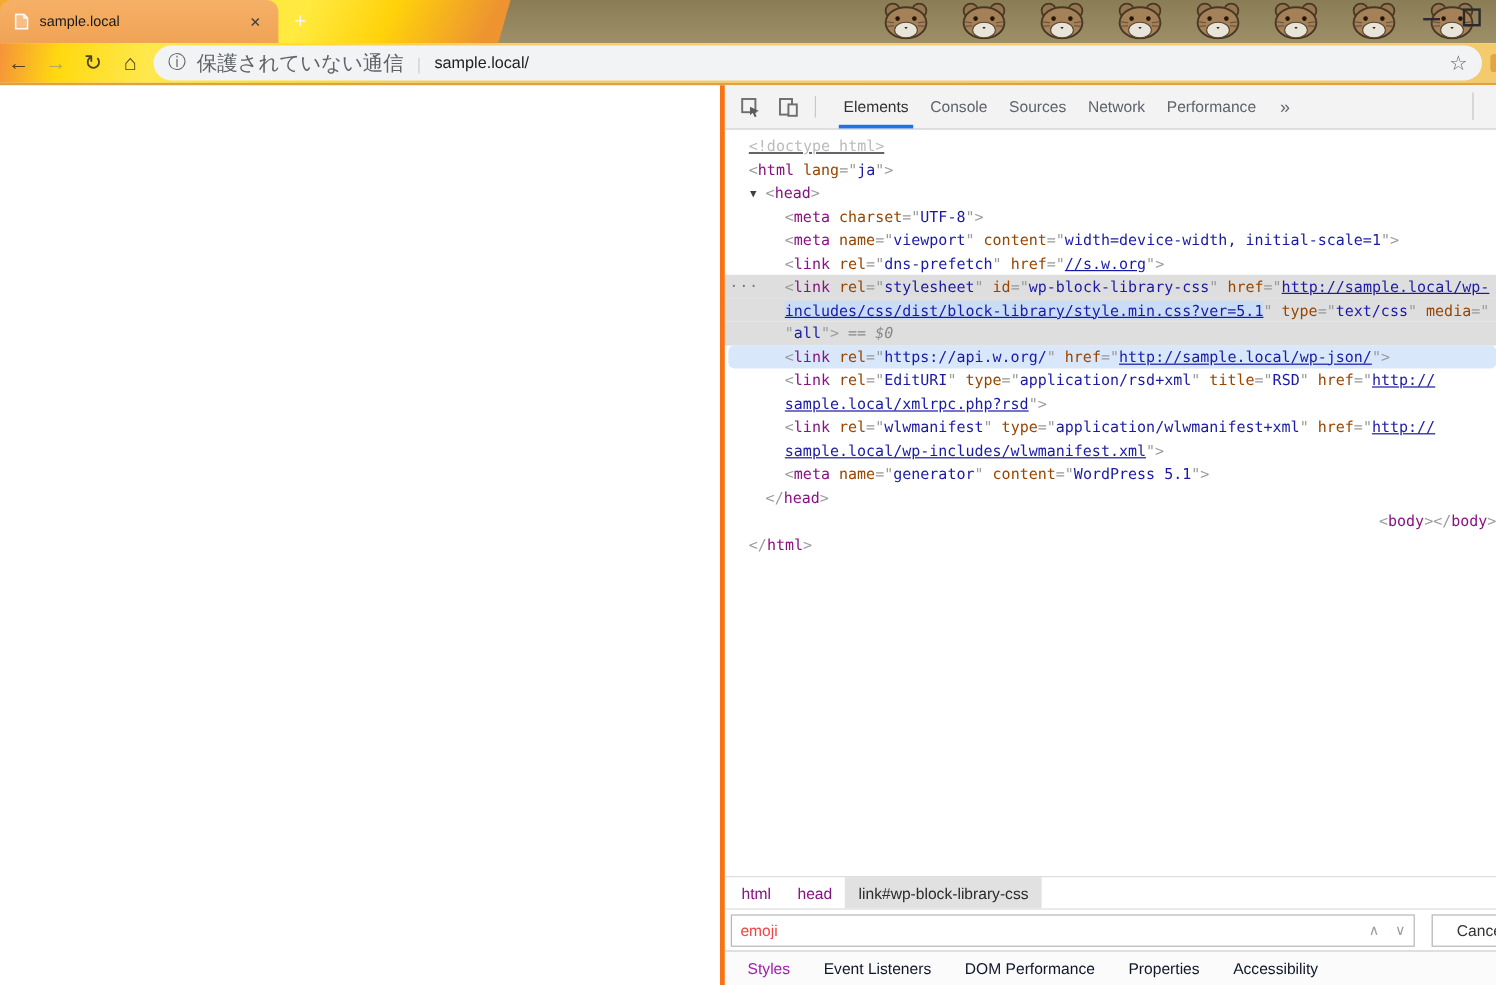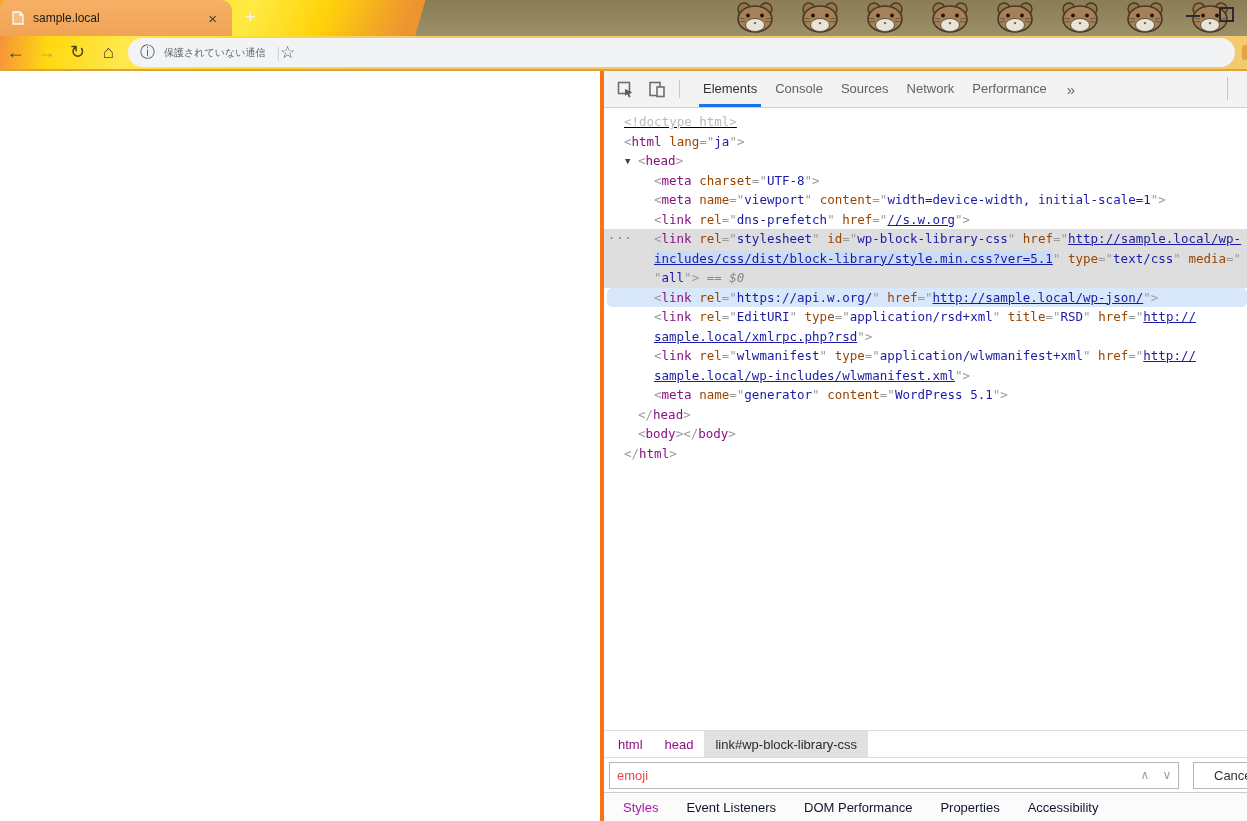--- a/index.html
+++ b/index.html
@@ -26,21 +26,21 @@
 
   
   .toolbar{position:relative;height:33px;display:flex;align-items:center;
     background:linear-gradient(97deg,#F5923B 0%,#FFD90F 4%,#FFE84E 10%,#FFDE25 19%,#F5CD68 30%,#F3CA6C 100%);
     border-bottom:2px solid #E0A23B}
   .nav-btn{width:31px;text-align:center;font-size:18px;color:#4C431F;line-height:33px}
   .nav-fwd{color:#B5A75F}
   .omnibox{flex:1;height:29px;background:#F1F3F4;border-radius:15px;margin-left:4px;margin-right:12px;
     display:flex;align-items:center;padding:0 12px;box-sizing:border-box;min-width:0}
   .info-icon{font-size:15px;color:#5F6368}
-  .sec-text{font-size:10px;color:#5F6368;margin:0 11px 0 9px;white-space:nowrap}
+  .sec-text{font-size:17px;color:#5F6368;margin:0 11px 0 9px;white-space:nowrap}
   .omni-sep{color:#D0D3D8;font-size:14px}
   .omni-url{font-size:13.5px;color:#202124;margin-left:11px;flex:1;white-space:nowrap;overflow:hidden}
   .star{font-size:17px;color:#5F6368;line-height:17px}
   .ext-sliver{position:absolute;right:0;top:9px;width:5px;height:15px;background:#E2A544;border-radius:3px 0 0 3px}
 
   
   .main{display:flex;height:750px}
   .page{width:600px;background:#fff}
   .devtools{flex:1;min-width:0;border-left:4px solid #f97316;background:#fff;display:flex;flex-direction:column;overflow:hidden}
 
@@ -205,20 +205,21 @@
 
   <div class="toolbar">
     <div class="nav-btn">←</div>
     <div class="nav-btn nav-fwd">→</div>
     <div class="nav-btn">↻</div>
     <div class="nav-btn">⌂</div>
     <div class="omnibox">
       <span class="info-icon">ⓘ</span>
       <span class="sec-text">保護されていない通信</span>
       <span class="omni-sep">|</span>
+      <span class="omni-url">sample.local/</span>
       <span class="star">☆</span>
     </div>
     <div class="ext-sliver"></div>
   </div>
 
   <div class="main">
     <div class="page"></div>
 
     <div class="devtools">
 
@@ -257,21 +258,21 @@
           <div class="code-row sel" style="padding-left: 50px;"><span class="gutter">...</span><span class="tk-p">&lt;</span><span class="tk-t">link</span><span class="tk-p"> </span><span class="tk-a">rel</span><span class="tk-p">="</span><span class="tk-v">stylesheet</span><span class="tk-p">" </span><span class="tk-a">id</span><span class="tk-p">="</span><span class="tk-v">wp-block-library-css</span><span class="tk-p">" </span><span class="tk-a">href</span><span class="tk-p">="</span><span class="tk-l">http://sample.local/wp-</span></div>
           <div class="code-row sel" style="padding-left: 50px;"><span class="tk-lh">includes/css/dist/block-library/style.min.css?ver=5.1</span><span class="tk-p">" </span><span class="tk-a">type</span><span class="tk-p">="</span><span class="tk-v">text/css</span><span class="tk-p">" </span><span class="tk-a">media</span><span class="tk-p">="</span></div>
           <div class="code-row sel" style="padding-left: 50px;"><span class="tk-p">"</span><span class="tk-v">all</span><span class="tk-p">"&gt;</span><span class="tk-g"> == $0</span></div>
           <div class="code-row flash" style="margin-left: 3px; padding-left: 47px;"><span class="tk-p">&lt;</span><span class="tk-t">link</span><span class="tk-p"> </span><span class="tk-a">rel</span><span class="tk-p">="</span><span class="tk-v">https://api.w.org/</span><span class="tk-p">" </span><span class="tk-a">href</span><span class="tk-p">="</span><span class="tk-l">http://sample.local/wp-json/</span><span class="tk-p">"&gt;</span></div>
           <div class="code-row" style="padding-left: 50px;"><span class="tk-p">&lt;</span><span class="tk-t">link</span><span class="tk-p"> </span><span class="tk-a">rel</span><span class="tk-p">="</span><span class="tk-v">EditURI</span><span class="tk-p">" </span><span class="tk-a">type</span><span class="tk-p">="</span><span class="tk-v">application/rsd+xml</span><span class="tk-p">" </span><span class="tk-a">title</span><span class="tk-p">="</span><span class="tk-v">RSD</span><span class="tk-p">" </span><span class="tk-a">href</span><span class="tk-p">="</span><span class="tk-l">http://</span></div>
           <div class="code-row" style="padding-left: 50px;"><span class="tk-l">sample.local/xmlrpc.php?rsd</span><span class="tk-p">"&gt;</span></div>
           <div class="code-row" style="padding-left: 50px;"><span class="tk-p">&lt;</span><span class="tk-t">link</span><span class="tk-p"> </span><span class="tk-a">rel</span><span class="tk-p">="</span><span class="tk-v">wlwmanifest</span><span class="tk-p">" </span><span class="tk-a">type</span><span class="tk-p">="</span><span class="tk-v">application/wlwmanifest+xml</span><span class="tk-p">" </span><span class="tk-a">href</span><span class="tk-p">="</span><span class="tk-l">http://</span></div>
           <div class="code-row" style="padding-left: 50px;"><span class="tk-l">sample.local/wp-includes/wlwmanifest.xml</span><span class="tk-p">"&gt;</span></div>
           <div class="code-row" style="padding-left: 50px;"><span class="tk-p">&lt;</span><span class="tk-t">meta</span><span class="tk-p"> </span><span class="tk-a">name</span><span class="tk-p">="</span><span class="tk-v">generator</span><span class="tk-p">" </span><span class="tk-a">content</span><span class="tk-p">="</span><span class="tk-v">WordPress 5.1</span><span class="tk-p">"&gt;</span></div>
           <div class="code-row" style="padding-left: 34px;"><span class="tk-p">&lt;/</span><span class="tk-t">head</span><span class="tk-p">&gt;</span></div>
-          <div class="code-row" style="padding-left: 34px;"><span class="tk-p">&lt;</span><span class="tk-t">body</span><span class="tk-p">&gt;&lt;/</span><span class="tk-t">body</span><span class="tk-p">&gt;</span></div>
+          <div class="code-row" style="padding-left: 34px; text-align: right;"><span class="tk-p">&lt;</span><span class="tk-t">body</span><span class="tk-p">&gt;&lt;/</span><span class="tk-t">body</span><span class="tk-p">&gt;</span></div>
           <div class="code-row" style="padding-left: 20px;"><span class="tk-p">&lt;/</span><span class="tk-t">html</span><span class="tk-p">&gt;</span></div>
         </div>
 
       <div class="crumbs">
           <div class="crumb">html</div>
           <div class="crumb">head</div>
           <div class="crumb sel">link#wp-block-library-css</div>
         </div>
 
       <div class="searchbar">

